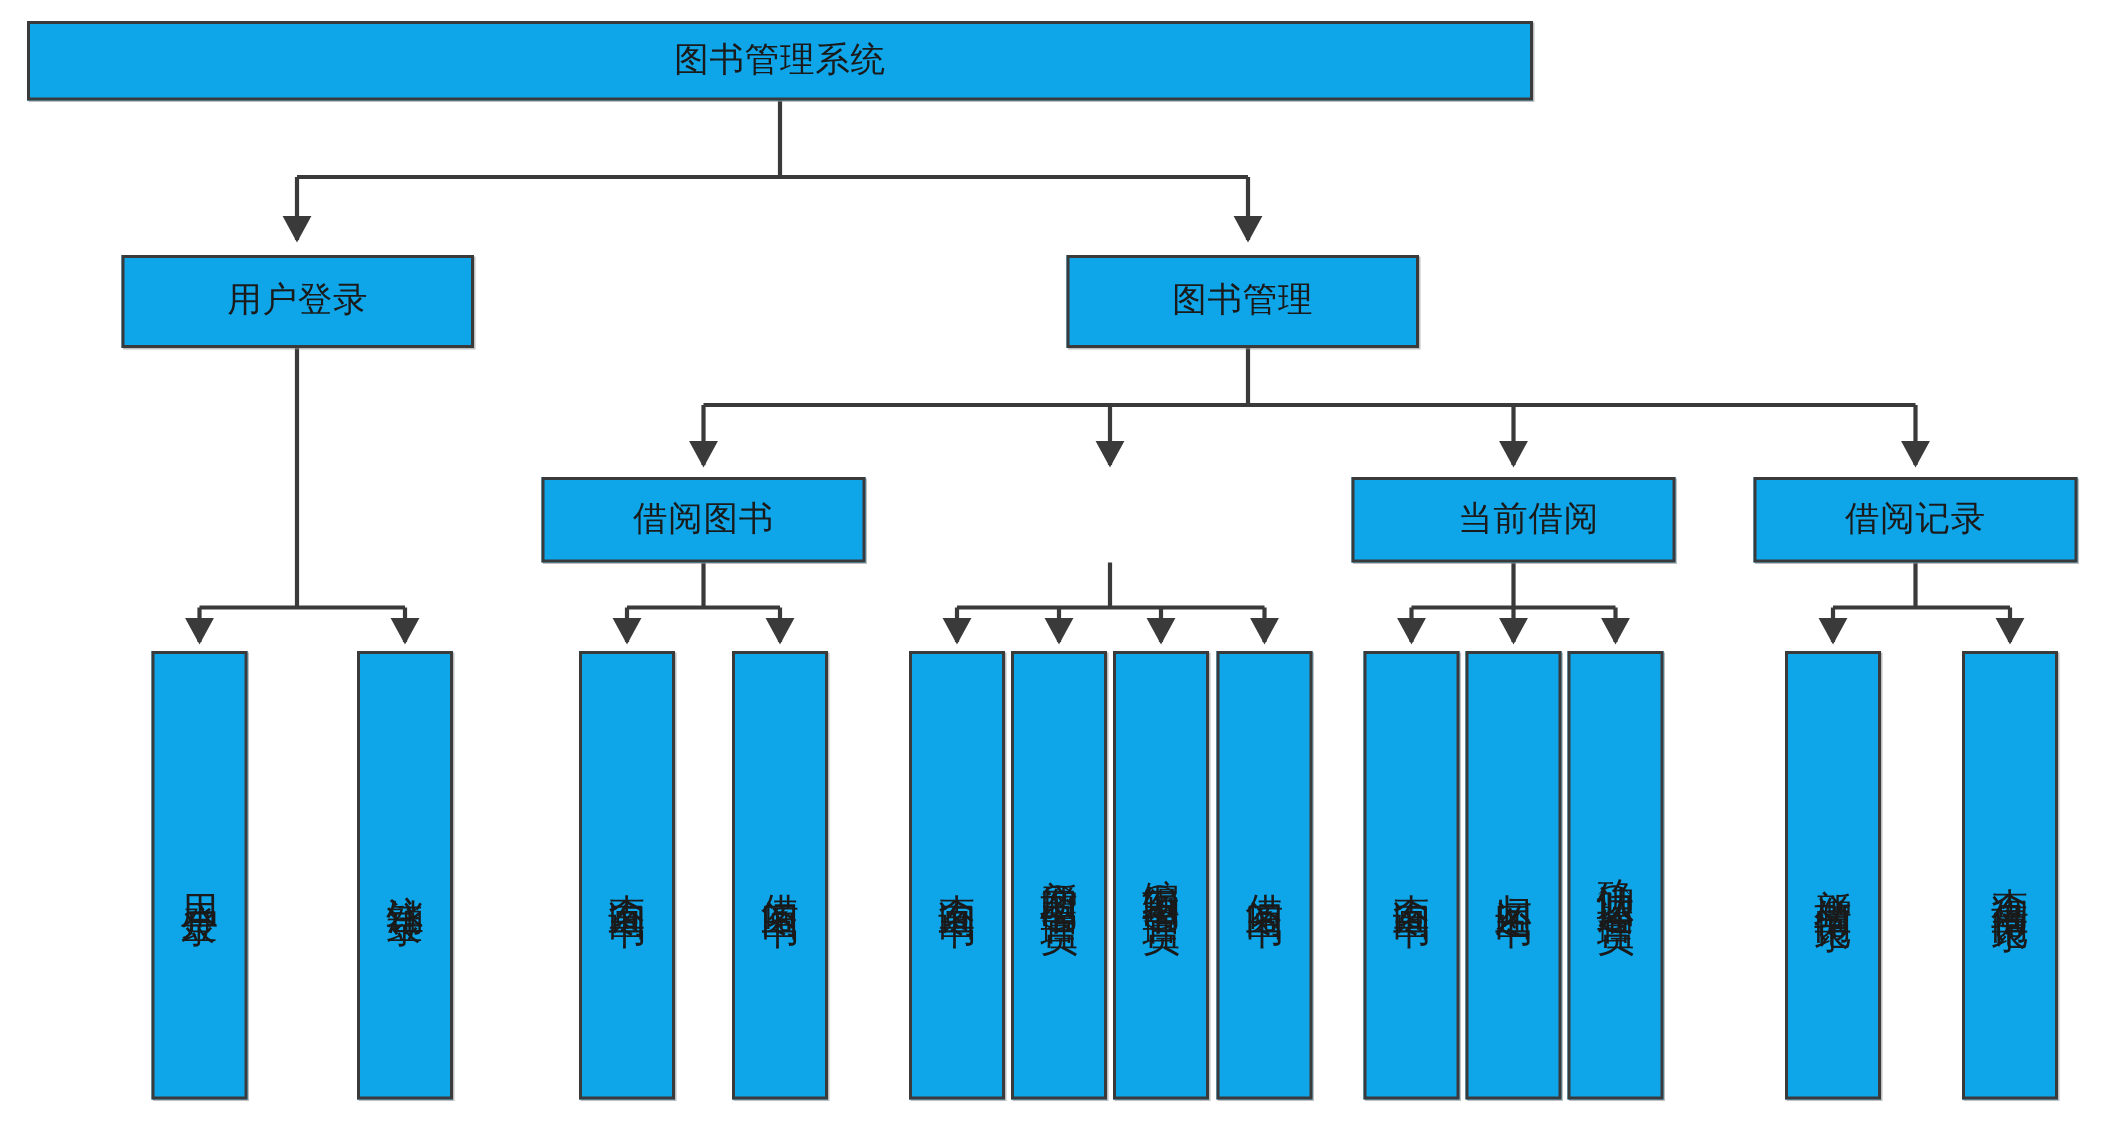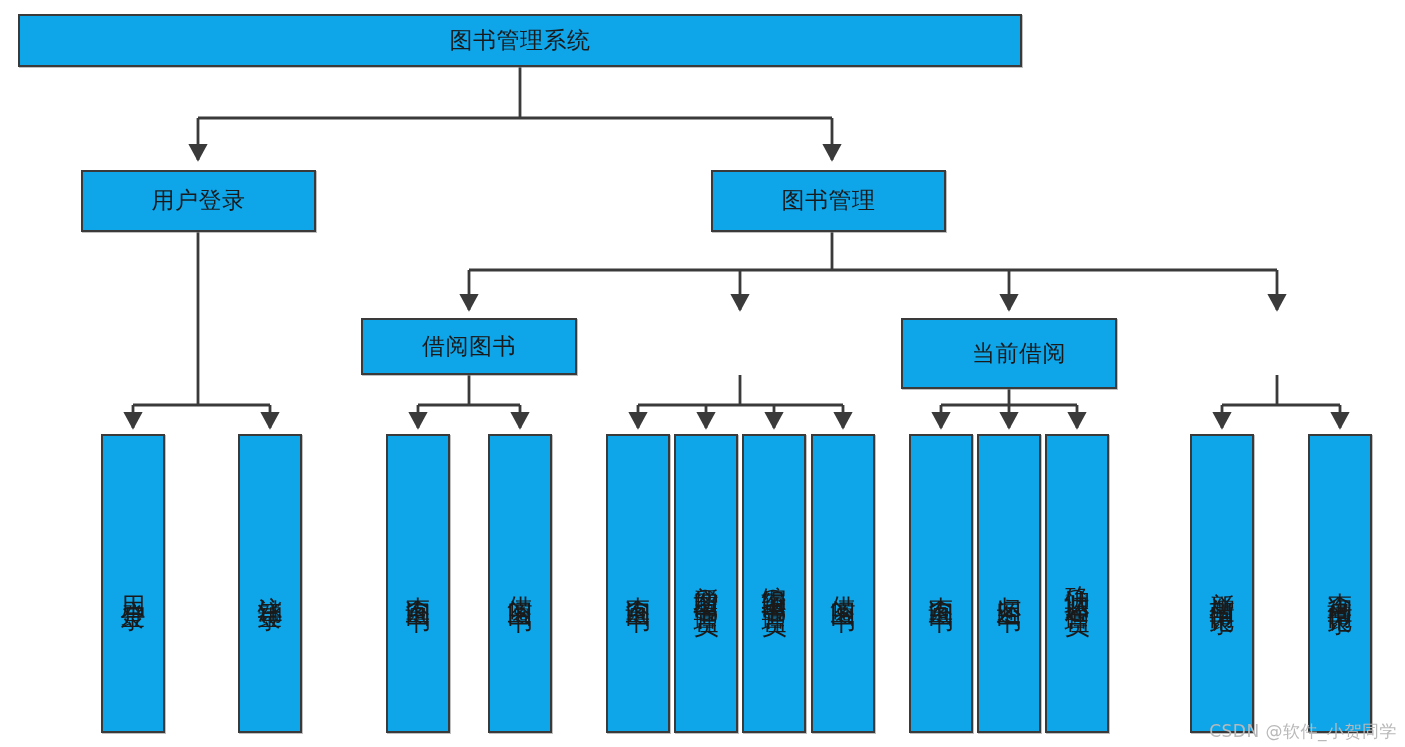--- a/index.html
+++ b/index.html
@@ -133,22 +133,25 @@
   <div class="node horizontal" style="left:81px; top:170px; width:235px; height:62px;">
     <span class="label">用户登录</span>
   </div>
   <div class="node horizontal" style="left:711px; top:170px; width:235px; height:62px;align-items:center;">
     <span class="label">图书管理</span>
   </div>
 
   <div class="node horizontal" style="left:361px; top:318px; width:216px; height:57px;">
     <span class="label">借阅图书</span>
   </div>
-  <div class="node horizontal" style="left:901px; top:318px; width:216px; height:71px;padding-left:20px;">
+  <div class="node horizontal" style="left:901px; top:318px; width:216px; height:57px;padding-left:20px;">
     <span class="label">当前借阅</span>
+  </div>
+  <div class="node horizontal" style="left:1169px; top:318px; width:216px; height:57px;">
+    <span class="label">借阅记录</span>
   </div>
 
   <div class="node vertical" style="left:101px; top:434px; width:64px; height:299px;">
     <span class="label">用户登录</span>
   </div>
   <div class="node vertical" style="left:238px; top:434px; width:64px; height:299px;">
     <span class="label">注销登录</span>
   </div>
 
   <div class="node vertical" style="left:386px; top:434px; width:64px; height:299px;">
@@ -181,15 +184,14 @@
     <span class="label">确认归还（管理员）</span>
   </div>
 
   <div class="node vertical" style="left:1190px; top:434px; width:64px; height:299px;">
     <span class="label">新增借阅记录</span>
   </div>
   <div class="node vertical" style="left:1308px; top:434px; width:64px; height:299px;">
     <span class="label">查询借阅记录</span>
   </div>
 
-  <div id="watermark">CSDN @软件_小贺同学</div>
 
 </div>
 
 </body></html>

